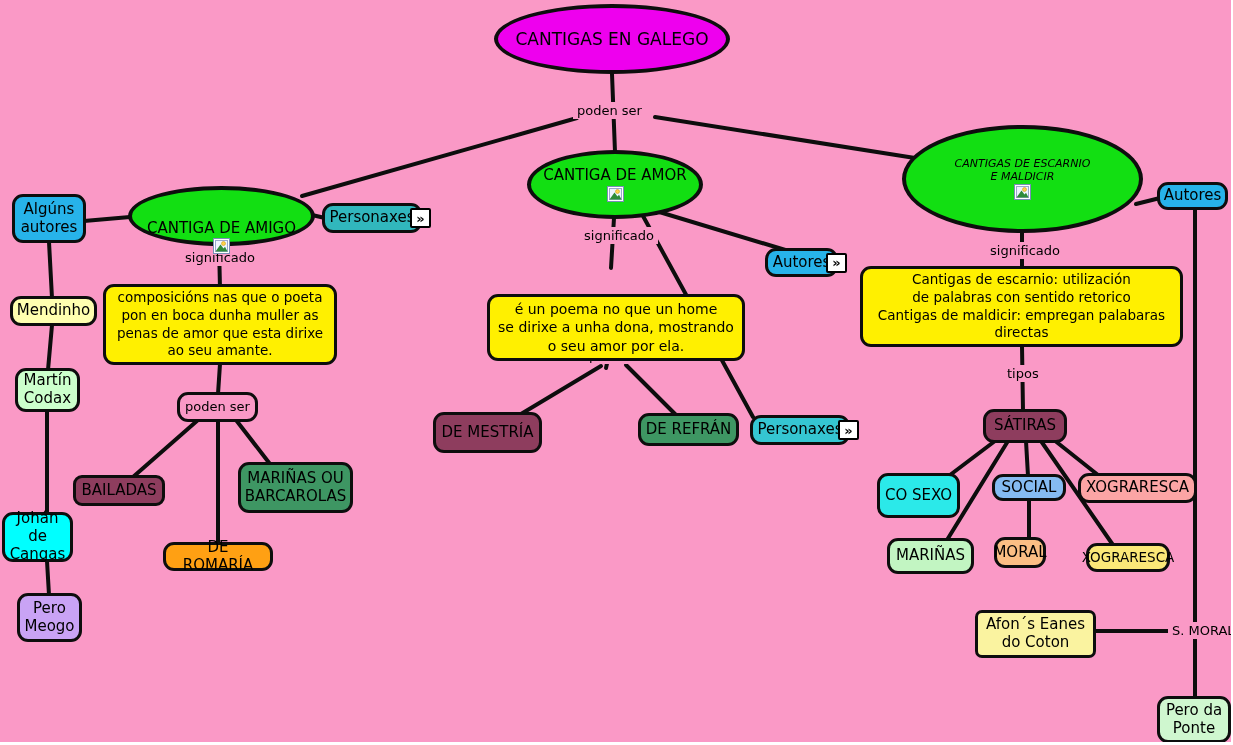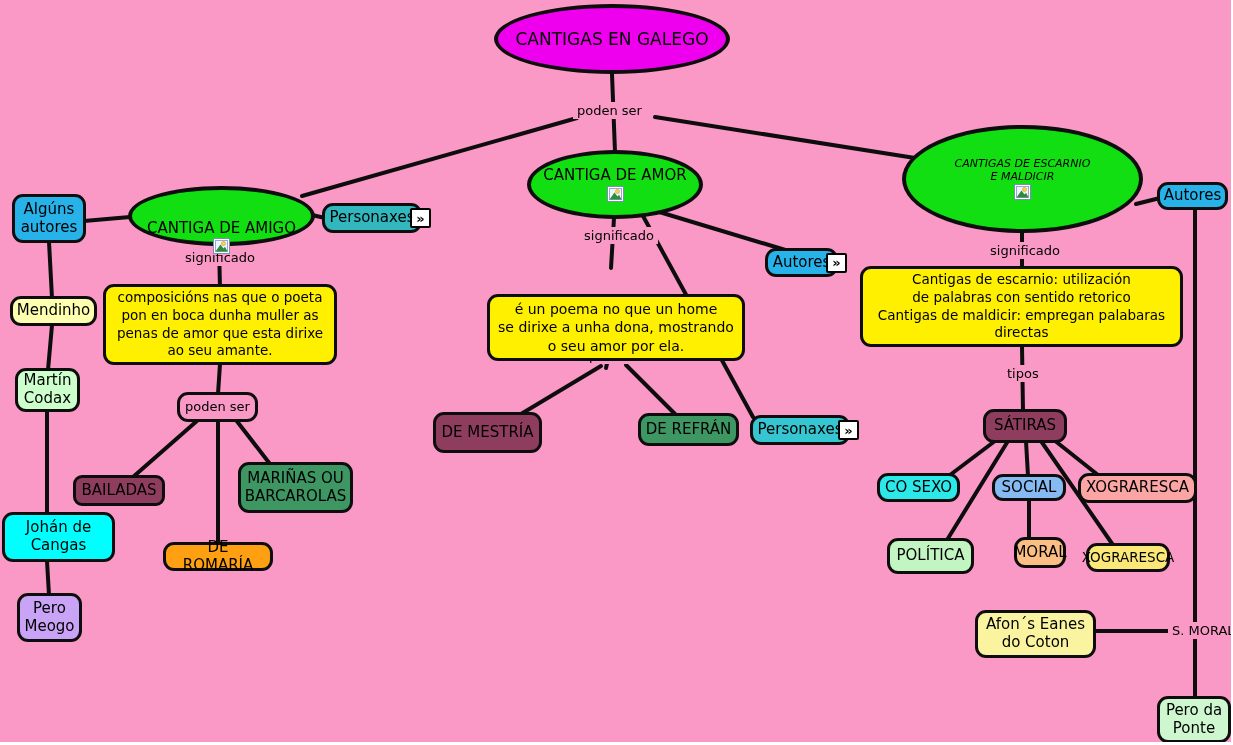--- a/index.html
+++ b/index.html
@@ -129,21 +129,21 @@
 
   <div class="node" style="left:10px;top:296px;width:87px;height:30px;background:#FFFFB0;">
     <span>Mendinho</span>
   </div>
 
   <div class="node" style="left:15px;top:368px;width:65px;height:44px;background:#CCFFCC;">
     <span>Martín
 Codax</span>
   </div>
 
-  <div class="node" style="left:2px;top:512px;width:113px;height:50px;background:#00FFFF;">
+  <div class="node" style="left:2px;top:512px;width:71px;height:50px;background:#00FFFF;">
     <span>Johán de
 Cangas</span>
   </div>
 
   <div class="node" style="left:17px;top:593px;width:65px;height:49px;background:#C9A3F5;">
     <span>Pero
 Meogo</span>
   </div>
 
   <div class="node ellipse" style="left:527px;top:150px;width:176px;height:69px;background:#12DF12;">
@@ -211,45 +211,45 @@
 Cantigas de maldicir: empregan palabaras
 directas</span>
   </div>
 
   <div class="linklabel" style="left:1003px;top:365px;">tipos</div>
 
   <div class="node" style="left:983px;top:409px;width:84px;height:34px;background:#8E3D5E;">
     <span>SÁTIRAS</span>
   </div>
 
-  <div class="node" style="left:877px;top:473px;width:83px;height:29px;background:#2BE9E9;">
+  <div class="node" style="left:877px;top:473px;width:83px;height:45px;background:#2BE9E9;">
     <span>CO SEXO</span>
   </div>
 
   <div class="node" style="left:992px;top:474px;width:74px;height:27px;background:#85BBF2;">
     <span>SOCIAL</span>
   </div>
 
   <div class="node" style="left:1078px;top:473px;width:119px;height:30px;background:#fca5a5;">
     <span>XOGRARESCA</span>
   </div>
 
   <div class="node" style="left:887px;top:538px;width:87px;height:36px;background:#C2F5C2;">
-    <span>POLÍTICA</span>
-  </div>
-
-  <div class="node" style="left:994px;top:537px;width:52px;height:31px;background:#FBBE84;margin-left:20px;">
+    <span>MARIÑAS</span>
+  </div>
+
+  <div class="node" style="left:994px;top:537px;width:52px;height:31px;background:#FBBE84;">
     <span>MORAL</span>
   </div>
 
   <div class="node f135" style="left:1086px;top:543px;width:84px;height:29px;background:#FBE878;">
     <span>XOGRARESCA</span>
   </div>
 
-  <div class="node" style="left:975px;top:610px;width:121px;height:48px;background:#FAF3A0;">
+  <div class="node" style="left:975px;top:610px;width:121px;height:48px;background:#FAF3A0;border-radius:7px;">
     <span>Afon´s Eanes
 do Coton</span>
   </div>
 
   <div class="linklabel" style="left:1168px;top:622px;width:48px;">S. MORAL</div>
 
   <div class="node" style="left:1157px;top:696px;width:74px;height:47px;background:#CFF7CF;">
     <span>Pero da
 Ponte</span>
   </div>

